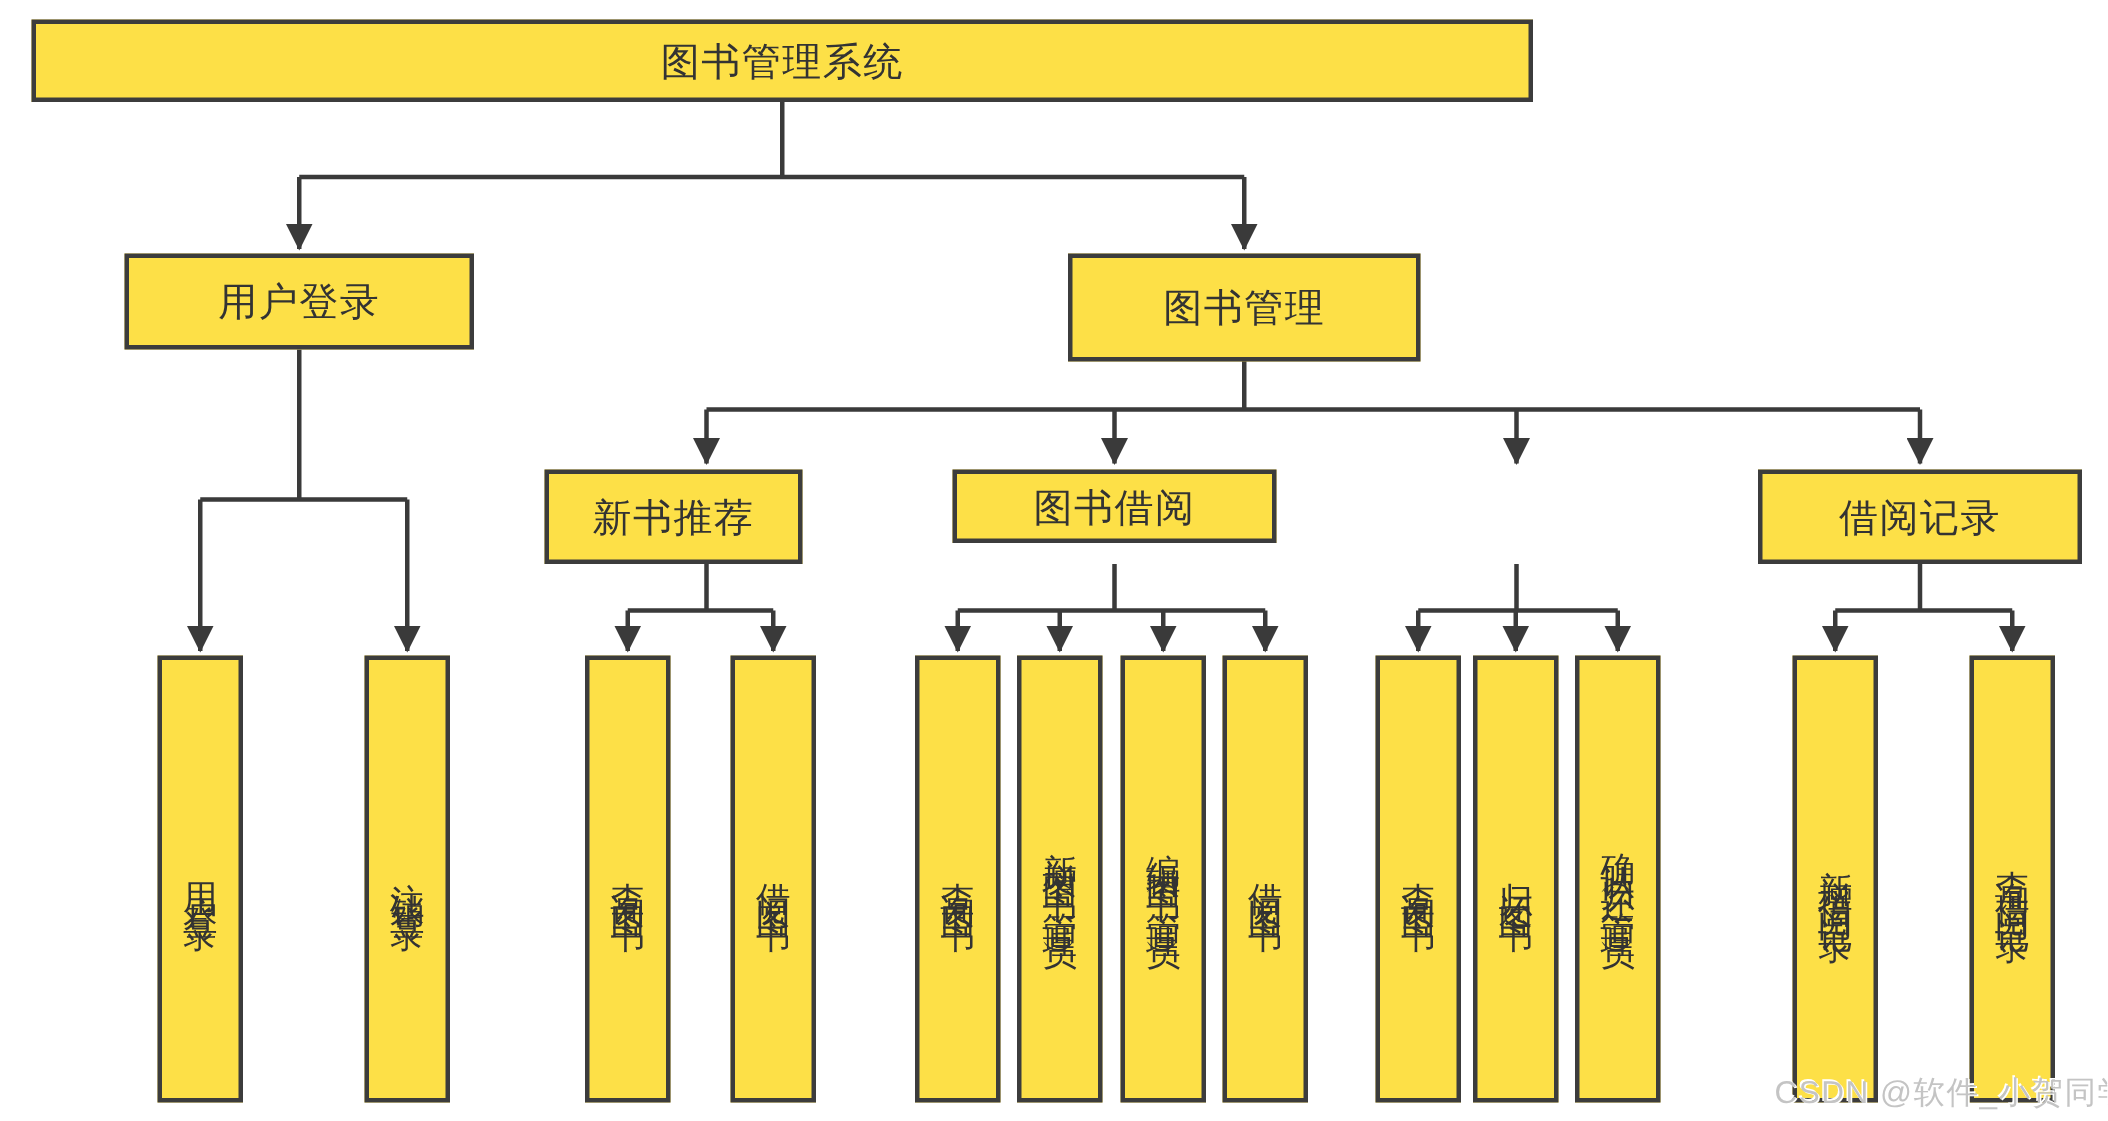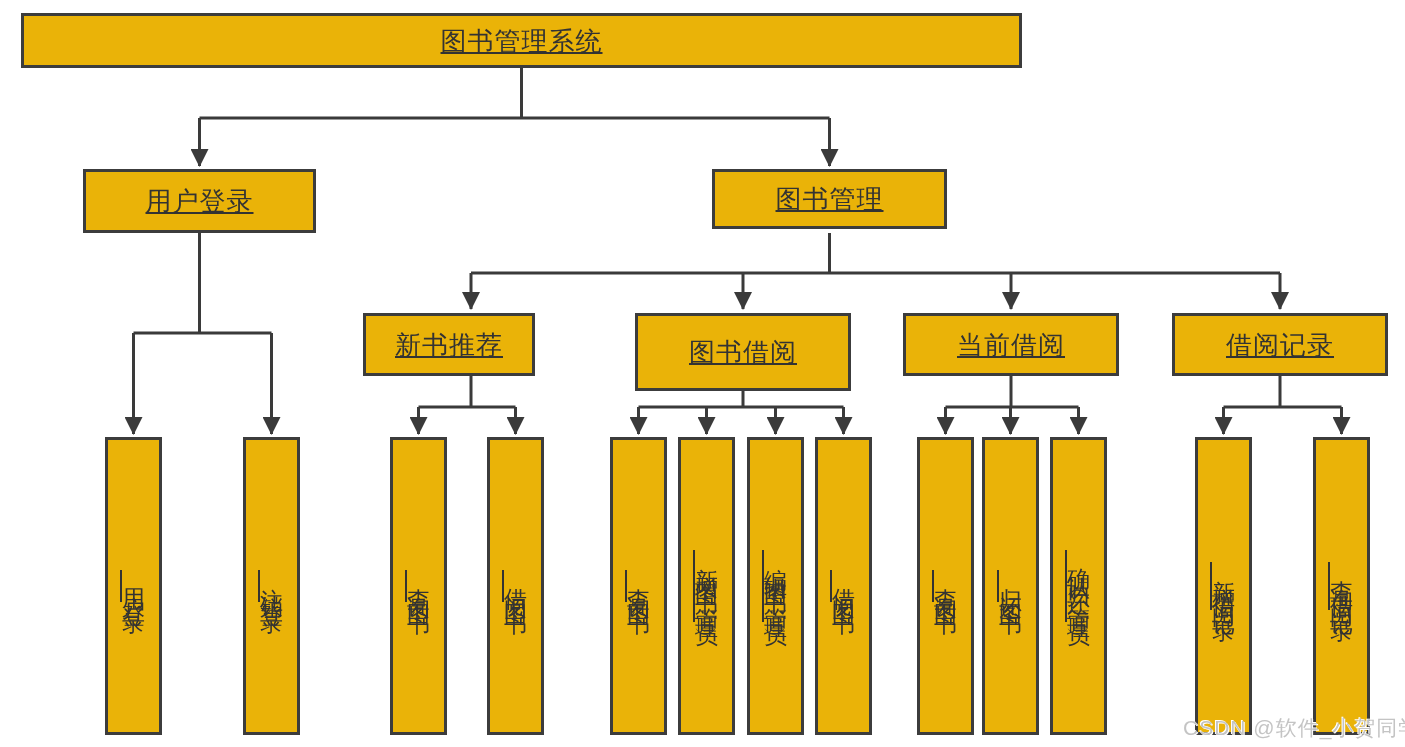--- a/index.html
+++ b/index.html
@@ -13,27 +13,26 @@
   }
   .wires {
     position: absolute;
     left: 0; top: 0;
     width: 1405px; height: 747px;
   }
   .box {
     position: absolute;
     box-sizing: border-box;
     border: 3px solid #3c3c3c;
-    background: #eab308;
+    background: #fde047;
     color: #333333;
     display: flex;
     align-items: center;
     justify-content: center;
     text-align: right;
-    text-decoration: underline;
   }
   .h { font-size: 26px; line-height: 1; letter-spacing: 1px; }
   .v {
     writing-mode: vertical-rl;
     text-orientation: mixed;
     font-size: 23px;
     line-height: 1;
     letter-spacing: 8px;
     width: 57px;
     top: 437px;
@@ -94,25 +93,24 @@
 
       <path d="M1280 376 V407 M1223.5 407 H1341.5"></path>
       <path d="M1223.5 407 V434" marker-end="url(#arr)"></path>
       <path d="M1341.5 407 V434" marker-end="url(#arr)"></path>
     </g>
   </svg>
 
   <div class="box h" style="left:21px; top:13px; width:1001px; height:55px;">图书管理系统</div>
 
   <div class="box h" style="left:83px; top:169px; width:233px; height:64px;">用户登录</div>
-  <div class="box h" style="left:712px; top:169px; width:235px; height:60px;">图书管理</div>
+  <div class="box h" style="left:712px; top:169px; width:235px; height:72px;">图书管理</div>
 
   <div class="box h" style="left:363px; top:313px; width:172px; height:63px;">新书推荐</div>
-  <div class="box h" style="left:635px; top:313px; width:216px; height:78px;">图书借阅</div>
-  <div class="box h" style="left:903px; top:313px; width:216px; height:63px;">当前借阅</div>
+  <div class="box h" style="left:635px; top:313px; width:216px; height:49px;">图书借阅</div>
   <div class="box h" style="left:1172px; top:313px; width:216px; height:63px;">借阅记录</div>
 
   <div class="box v" style="left:105px;">用户登录</div>
   <div class="box v" style="left:243px;">注销登录</div>
 
   <div class="box v" style="left:390px;">查询图书</div>
   <div class="box v" style="left:487px;">借阅图书</div>
 
   <div class="box v" style="left:610px;">查询图书</div>
   <div class="box v" style="left:678px;">新增图书（管理员）</div>

